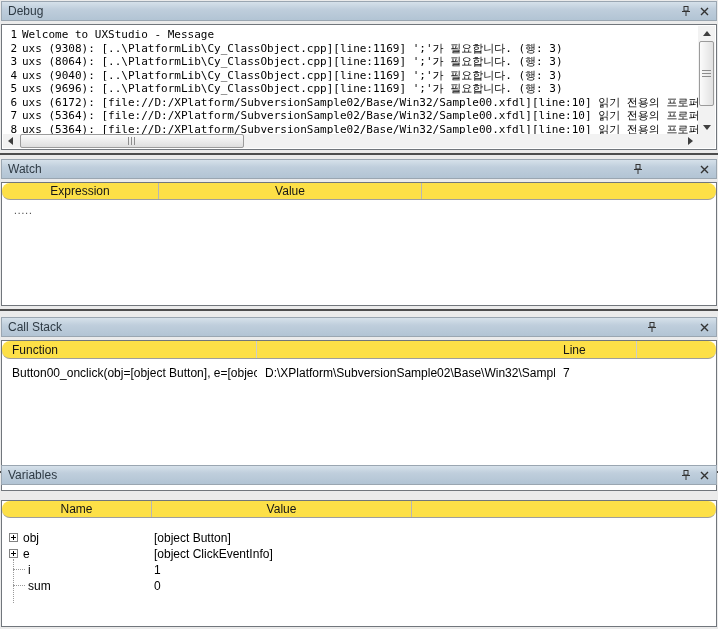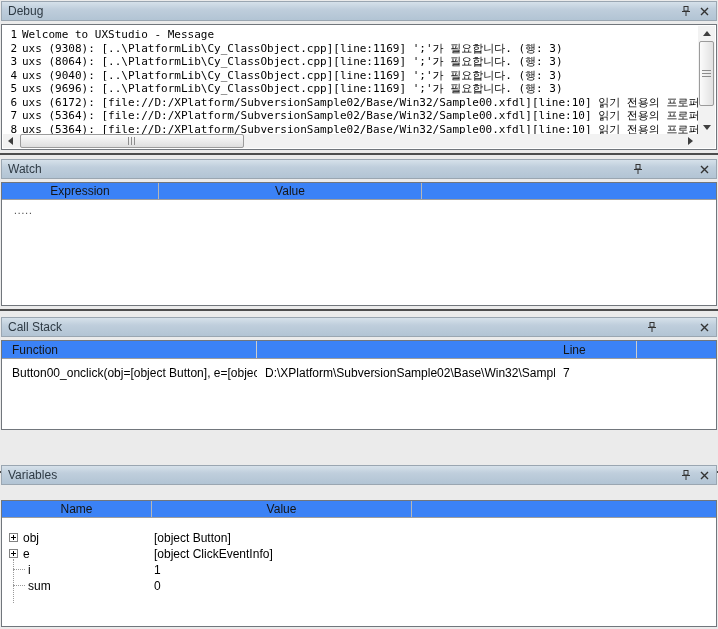--- a/index.html
+++ b/index.html
@@ -18,22 +18,22 @@
     font-size:12px;color:#2e3a44;
   }
   .titlebar .tlabel{flex:1;user-select:none;}
   .ticon{width:14px;height:14px;display:flex;align-items:center;justify-content:center;margin-left:4px;}
   .separator{position:absolute;left:0;right:0;height:2px;background:#4d4d4d;}
   .pbody{
     position:absolute;left:1px;right:1px;box-sizing:border-box;
     background:#ffffff;border:1px solid #71767c;
   }
   
-  .hdr{display:flex;height:16px;background:#3b82f6;border-bottom:1px solid #9e9e9e;
-       font-size:12px;color:#151515;}
+  .hdr{display:flex;height:16px;background:#fde047;border-bottom:1px solid #9e9e9e;
+       font-size:12px;color:#151515;border-radius:8px;}
   .hcell{box-sizing:border-box;border-right:1px solid #b6b6b6;display:flex;align-items:center;overflow:hidden;white-space:nowrap;}
   .hcell.center{justify-content:center;}
   .hcell.left{padding-left:10px;}
   .hcell.rest{flex:1;border-right:none;}
   
   .console{
     position:absolute;left:1px;top:1px;right:18px;bottom:15px;overflow:hidden;
     font-family:"DejaVu Sans Mono",monospace;font-size:11px;color:#000;
     padding:2px 0 0 3px;
   }
@@ -187,21 +187,21 @@
         <line x1="1" y1="5.5" x2="9" y2="5.5" stroke="#333"></line>
         <line x1="5" y1="5.5" x2="5" y2="10" stroke="#333"></line>
       </svg>
   </span>
   <span class="ticon">
     <svg width="9" height="9" viewBox="0 0 9 9">
         <path d="M1 1 L8 8 M8 1 L1 8" stroke="#333" stroke-width="1.4"></path>
       </svg>
   </span>
 </div>
-<div class="pbody" style="top:340px;height:90px;">
+<div class="pbody" style="top:340px;height:151px;">
   <div class="hdr" style="height:17px;">
     <div class="hcell left" style="width:255px;border-right-color:#cccccc;">Function</div>
     <div class="hcell left" style="width:298px;border-right-color:#cccccc;padding-left:8px;margin-top:36px;">Filename</div>
     <div class="hcell left" style="width:82px;border-right-color:#cccccc;padding-left:8px;">Line</div>
     <div class="hcell rest"></div>
   </div>
   <div class="csrow">
     <div class="cscell" style="width:255px;padding-left:10px;">Button00_onclick(obj=[object Button], e=[object ...</div>
     <div class="cscell" style="width:298px;padding-left:8px;">D:\XPlatform\SubversionSample02\Base\Win32\Sample0...</div>
     <div class="cscell" style="width:82px;padding-left:8px;">7</div>

